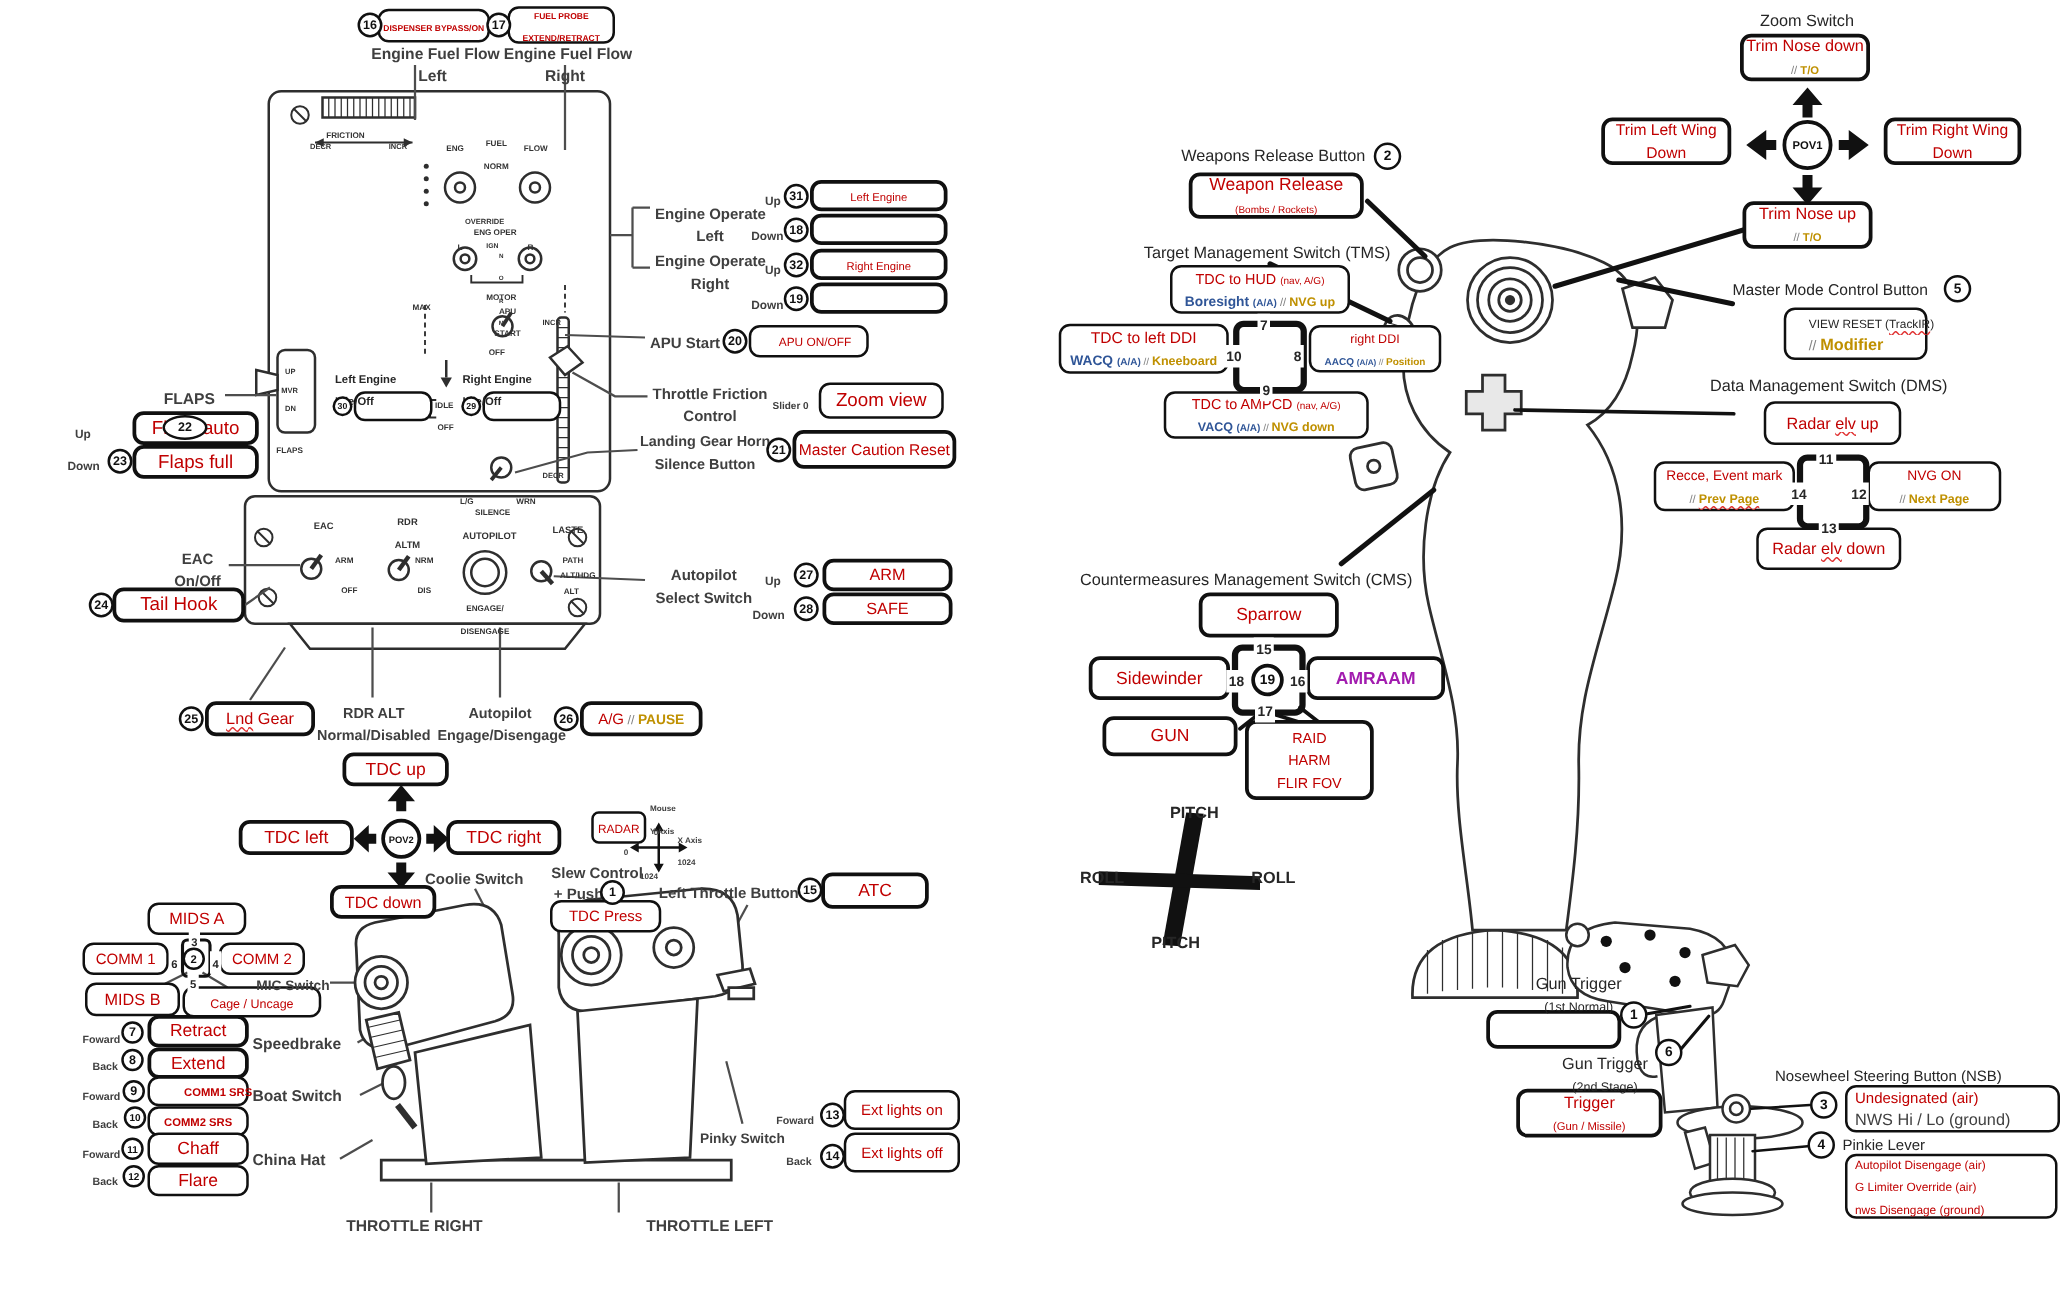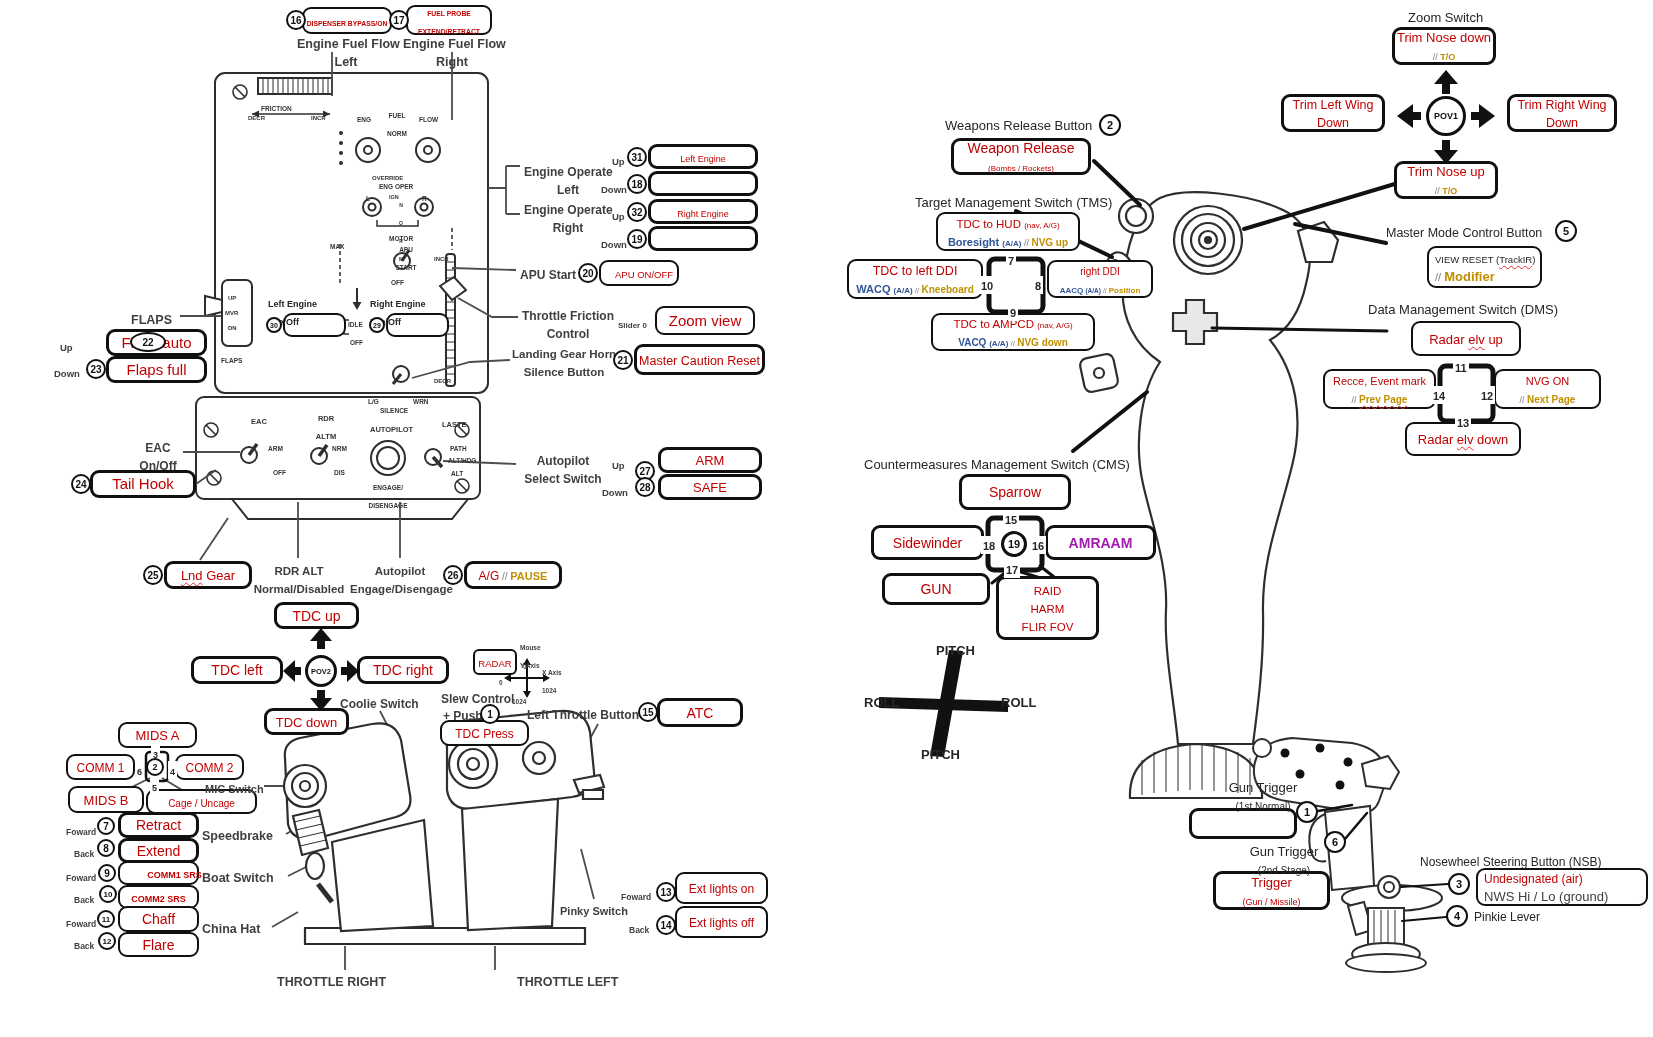--- a/index.html
+++ b/index.html
@@ -218,21 +218,21 @@
       <div class="ln"><span style="font-size: 6.8px; color: rgb(192, 0, 0); font-weight: 700;">EXTEND/RETRACT</span></div>
     </div>
     <div class="box" style="left: 648px; top: 144px; width: 110px; height: 25px; border-width: 3px; border-radius: 9px;">
       <div class="ln"><span style="font-size: 9px; color: rgb(192, 0, 0); font-weight: 400;">Left Engine</span></div>
     </div>
     <div class="box" style="left: 648px; top: 171px; width: 110px; height: 25px; border-width: 3px; border-radius: 9px;"></div>
     <div class="box" style="left: 648px; top: 199px; width: 110px; height: 25px; border-width: 3px; border-radius: 9px;">
       <div class="ln"><span style="font-size: 9px; color: rgb(192, 0, 0); font-weight: 400;">Right Engine</span></div>
     </div>
     <div class="box" style="left: 648px; top: 226px; width: 110px; height: 25px; border-width: 3px; border-radius: 9px;"></div>
-    <div class="box" style="left: 599px; top: 260px; width: 80px; height: 26px; border-width: 2.5px; border-radius: 9px; padding-left: 10px;">
+    <div class="box" style="left: 599px; top: 260px; width: 96px; height: 26px; border-width: 2.5px; border-radius: 9px; padding-left: 10px;">
       <div class="ln"><span style="font-size: 9.5px; color: rgb(192, 0, 0); font-weight: 400;">APU ON/OFF</span></div>
     </div>
     <div class="box" style="left: 655px; top: 306px; width: 100px; height: 29px; border-width: 2.5px; border-radius: 9px;">
       <div class="ln"><span style="font-size: 15px; color: rgb(192, 0, 0); font-weight: 400;">Zoom view</span></div>
     </div>
     <div class="box" style="left: 634px; top: 344px; width: 131px; height: 31px; border-width: 3px; border-radius: 9px;">
       <div class="ln"><span style="font-size: 12.5px; color: rgb(192, 0, 0); font-weight: 400;">Master Caution Reset</span></div>
     </div>
     <div class="box" style="left: 106px; top: 329px; width: 101px; height: 27px; border-width: 3px; border-radius: 9px;">
       <div class="ln"><span style="font-size: 15px; color: rgb(192, 0, 0); font-weight: 400;">Flaps auto</span></div>
@@ -346,21 +346,21 @@
       <div class="ln"><span style="font-size: 11px; color: rgb(47, 85, 151); font-weight: 700;">WACQ </span><span style="font-size: 8px; color: rgb(47, 85, 151); font-weight: 700;">(A/A)</span><span style="font-size: 8px; color: rgb(128, 128, 128); font-weight: 400;"> // </span><span style="font-size: 10px; color: rgb(191, 144, 0); font-weight: 700;">Kneeboard</span></div>
     </div>
     <div class="box" style="left: 1047px; top: 260px; width: 106px; height: 38px; border-width: 2.5px; border-radius: 9px;">
       <div class="ln"><span style="font-size: 10px; color: rgb(192, 0, 0); font-weight: 400;">right DDI</span></div>
       <div class="ln"><span style="font-size: 8px; color: rgb(47, 85, 151); font-weight: 700;">AACQ </span><span style="font-size: 6.5px; color: rgb(47, 85, 151); font-weight: 700;">(A/A)</span><span style="font-size: 7px; color: rgb(128, 128, 128); font-weight: 400;"> // </span><span style="font-size: 8px; color: rgb(191, 144, 0); font-weight: 700;">Position</span></div>
     </div>
     <div class="box" style="left: 931px; top: 313px; width: 164px; height: 38px; border-width: 2.5px; border-radius: 9px;">
       <div class="ln"><span style="font-size: 11.5px; color: rgb(192, 0, 0); font-weight: 400;">TDC to AMPCD </span><span style="font-size: 8px; color: rgb(192, 0, 0); font-weight: 400;">(nav, A/G)</span></div>
       <div class="ln"><span style="font-size: 10px; color: rgb(47, 85, 151); font-weight: 700;">VACQ </span><span style="font-size: 8px; color: rgb(47, 85, 151); font-weight: 700;">(A/A)</span><span style="font-size: 8px; color: rgb(128, 128, 128); font-weight: 400;"> // </span><span style="font-size: 10px; color: rgb(191, 144, 0); font-weight: 700;">NVG down</span></div>
     </div>
-    <div class="box" style="left: 1427px; top: 246px; width: 115px; height: 42px; border-width: 2px; border-radius: 9px; align-items: flex-start; padding-left: 6px;">
+    <div class="box" style="left: 1427px; top: 246px; width: 115px; height: 42px; border-width: 2px; border-radius: 9px; align-items: flex-start; padding-left: 18px;">
       <div class="ln"><span style="font-size: 9.5px; color: rgb(38, 38, 38); font-weight: 400;">VIEW RESET (</span><span class="sq" style="font-size: 9.5px; color: rgb(38, 38, 38); font-weight: 400;">TrackIR</span><span style="font-size: 9.5px; color: rgb(38, 38, 38); font-weight: 400;">)</span></div>
       <div class="ln"><span style="font-size: 11px; color: rgb(128, 128, 128); font-weight: 400;">// </span><span style="font-size: 13px; color: rgb(191, 144, 0); font-weight: 700;">Modifier</span></div>
     </div>
     <div class="box" style="left: 1411px; top: 321px; width: 110px; height: 35px; border-width: 2.5px; border-radius: 9px;">
       <div class="ln"><span style="font-size: 13px; color: rgb(192, 0, 0); font-weight: 400;">Radar </span><span class="sq" style="font-size: 13px; color: rgb(192, 0, 0); font-weight: 400;">elv</span><span style="font-size: 13px; color: rgb(192, 0, 0); font-weight: 400;"> up</span></div>
     </div>
     <div class="box" style="left: 1323px; top: 369px; width: 113px; height: 40px; border-width: 2.5px; border-radius: 9px;">
       <div class="ln"><span style="font-size: 11px; color: rgb(192, 0, 0); font-weight: 400;">Recce, Event mark</span></div>
       <div class="ln"><span style="font-size: 9px; color: rgb(128, 128, 128); font-weight: 400;">// </span><span class="sq" style="font-size: 10px; color: rgb(191, 144, 0); font-weight: 700;">Prev Page</span></div>
     </div>
@@ -389,20 +389,25 @@
       <div class="ln"><span style="font-size: 11.5px; color: rgb(192, 0, 0); font-weight: 400;">FLIR FOV</span></div>
     </div>
     <div class="box" style="left: 1189px; top: 808px; width: 108px; height: 31px; border-width: 3px; border-radius: 9px;"></div>
     <div class="box" style="left: 1213px; top: 871px; width: 117px; height: 39px; border-width: 3px; border-radius: 9px;">
       <div class="ln"><span style="font-size: 13px; color: rgb(192, 0, 0); font-weight: 400;">Trigger</span></div>
       <div class="ln"><span style="font-size: 9px; color: rgb(192, 0, 0); font-weight: 400;">(Gun / Missile)</span></div>
     </div>
     <div class="box" style="left: 1476px; top: 868px; width: 172px; height: 38px; border-width: 2.5px; border-radius: 9px; align-items: flex-start; padding-left: 6px;">
       <div class="ln"><span style="font-size: 12px; color: rgb(192, 0, 0); font-weight: 400;">Undesignated (air)</span></div>
       <div class="ln"><span style="font-size: 13px; color: #404040; font-weight: 400;">NWS Hi / Lo (ground)</span></div>
+    </div>
+    <div class="box" style="left: 1476px; top: 923px; width: 170px; height: 52px; border-width: 2px; border-radius: 9px; align-items: flex-start; padding-left: 6px;">
+      <div class="ln"><span style="font-size: 9.5px; color: rgb(192, 0, 0); font-weight: 400;">Autopilot Disengage (air)</span></div>
+      <div class="ln"><span style="font-size: 9.5px; color: rgb(192, 0, 0); font-weight: 400;">G Limiter Override (air)</span></div>
+      <div class="ln"><span style="font-size: 9.5px; color: rgb(192, 0, 0); font-weight: 400;">nws Disengage (ground)</span></div>
     </div>
     <div class="lbl" style="left: 297px; top: 34px; width: 98px; text-align: center;">
       <div class="ln"><span style="font-size: 12.5px; color: rgb(63, 63, 63); font-weight: 700;">Engine Fuel Flow</span></div>
       <div class="ln"><span style="font-size: 12.5px; color: rgb(63, 63, 63); font-weight: 700;">Left</span></div>
     </div>
     <div class="lbl" style="left: 403px; top: 34px; width: 98px; text-align: center;">
       <div class="ln"><span style="font-size: 12.5px; color: rgb(63, 63, 63); font-weight: 700;">Engine Fuel Flow</span></div>
       <div class="ln"><span style="font-size: 12.5px; color: rgb(63, 63, 63); font-weight: 700;">Right</span></div>
     </div>
     <div class="lbl" style="left: 524px; top: 162px; width: 88px; text-align: center;">
@@ -774,21 +779,21 @@
     <div class="circ" style="left: 627px; top: 174px; width: 20px; height: 20px; border-width: 2.4px; font-size: 10px;">18</div>
     <div class="circ" style="left: 627px; top: 202px; width: 20px; height: 20px; border-width: 2.4px; font-size: 10px;">32</div>
     <div class="circ" style="left: 627px; top: 229px; width: 20px; height: 20px; border-width: 2.4px; font-size: 10px;">19</div>
     <div class="circ" style="left: 578px; top: 263px; width: 20px; height: 20px; border-width: 2.4px; font-size: 10px;">20</div>
     <div class="circ" style="left: 613px; top: 350px; width: 20px; height: 20px; border-width: 2.4px; font-size: 10px;">21</div>
     <div class="circ" style="left: 86px; top: 332px; width: 36px; height: 20px; border-width: 2.4px; font-size: 10px; margin-left: 44px;">22</div>
     <div class="circ" style="left: 86px; top: 359px; width: 20px; height: 20px; border-width: 2.4px; font-size: 10px;">23</div>
     <div class="circ" style="left: 266px; top: 317px; width: 16px; height: 16px; border-width: 2.4px; font-size: 7px;">30</div>
     <div class="circ" style="left: 369px; top: 317px; width: 16px; height: 16px; border-width: 2.4px; font-size: 7px;">29</div>
     <div class="circ" style="left: 71px; top: 474px; width: 20px; height: 20px; border-width: 2.4px; font-size: 10px;">24</div>
-    <div class="circ" style="left: 635px; top: 461px; width: 20px; height: 20px; border-width: 2.4px; font-size: 10px;">27</div>
+    <div class="circ" style="left: 635px; top: 450px; width: 20px; height: 20px; border-width: 2.4px; font-size: 10px;">27</div>
     <div class="circ" style="left: 635px; top: 477px; width: 20px; height: 20px; border-width: 2.4px; font-size: 10px;">28</div>
     <div class="circ" style="left: 143px; top: 565px; width: 20px; height: 20px; border-width: 2.4px; font-size: 10px;">25</div>
     <div class="circ" style="left: 443px; top: 565px; width: 20px; height: 20px; border-width: 2.4px; font-size: 10px;">26</div>
     <div class="circ" style="left: 305px; top: 655px; width: 32px; height: 32px; border-width: 3px; font-size: 7.5px;">POV2</div>
     <div class="circ" style="left: 480px; top: 704px; width: 20px; height: 20px; border-width: 2.4px; font-size: 10px;">1</div>
     <div class="circ" style="left: 638px; top: 702px; width: 20px; height: 20px; border-width: 2.4px; font-size: 10px;">15</div>
     <div class="circ" style="left: 146px; top: 758px; width: 18px; height: 18px; border-width: 2.4px; font-size: 9px;">2</div>
     <div class="circ" style="left: 97px; top: 817px; width: 18px; height: 18px; border-width: 2.4px; font-size: 10px;">7</div>
     <div class="circ" style="left: 97px; top: 839px; width: 18px; height: 18px; border-width: 2.4px; font-size: 10px;">8</div>
     <div class="circ" style="left: 98px; top: 864px; width: 18px; height: 18px; border-width: 2.4px; font-size: 10px;">9</div>

